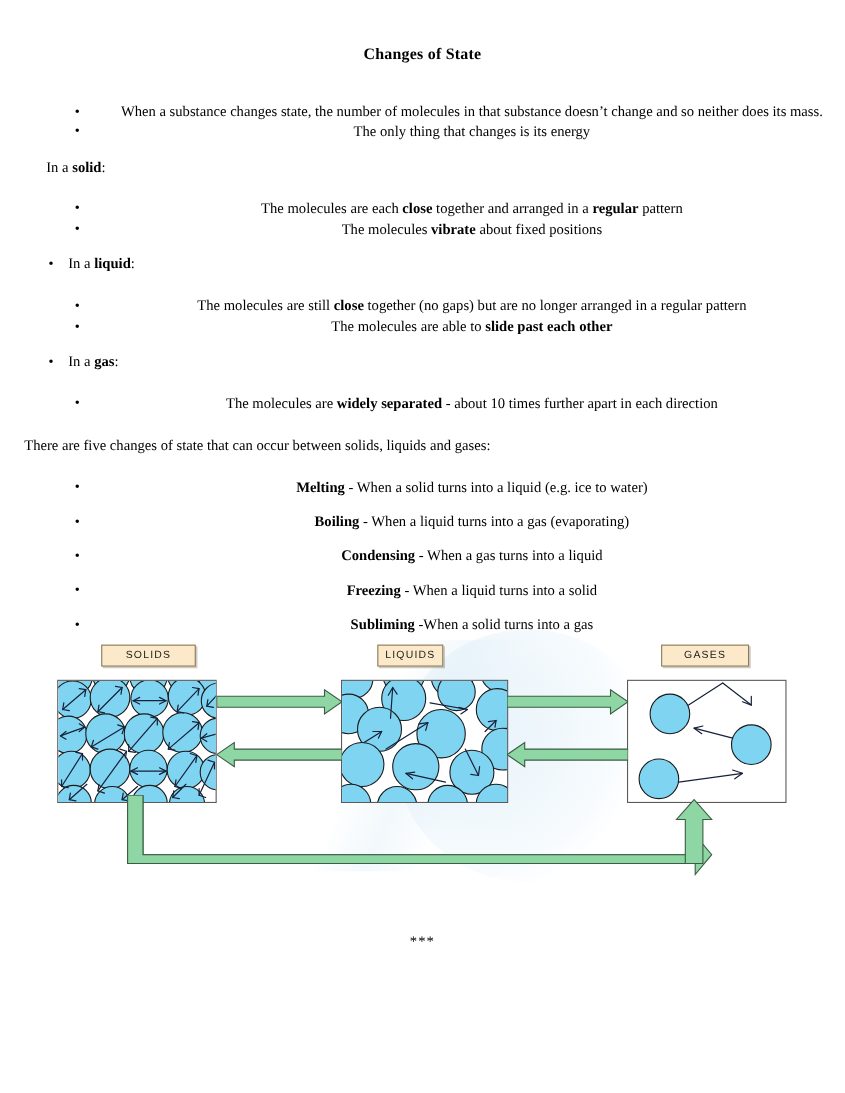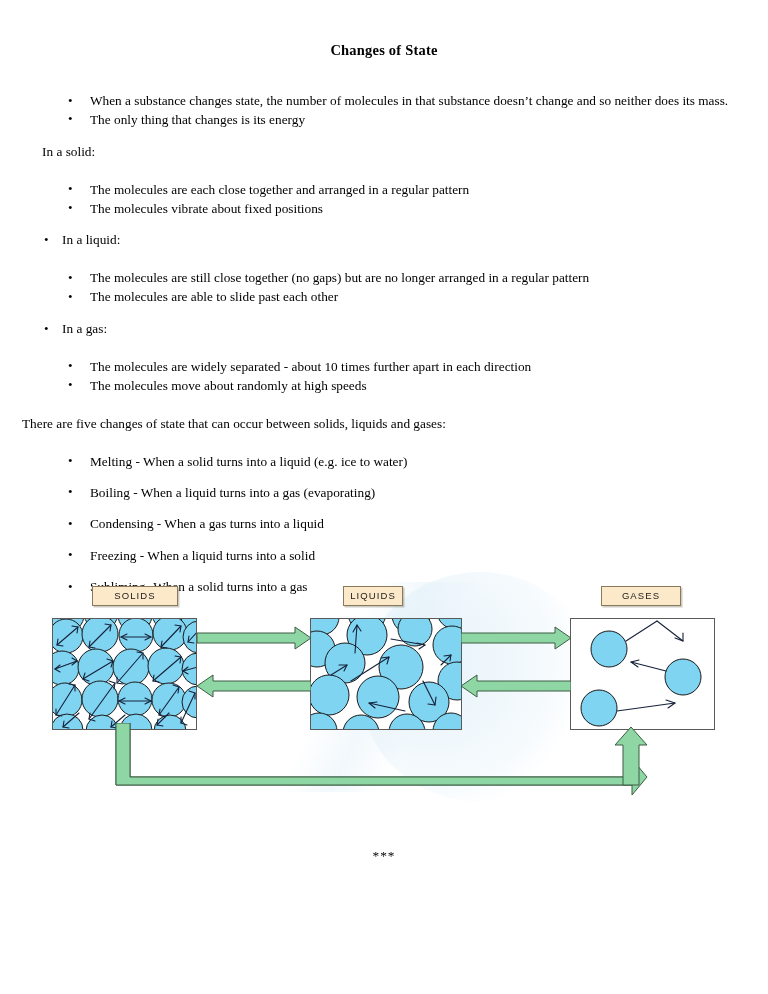--- a/index.html
+++ b/index.html
@@ -62,20 +62,21 @@
     margin: 0;
     padding-left: 0;
     list-style: none;
   }
   ul.bullets > li {
     position: relative;
     padding-left: 90px;
     font-size: 13.3px;
     line-height: 1.42;
     margin: 0;
+    text-align: center;
   }
   ul.bullets > li::before {
     content: "\2022";
     position: absolute;
     left: 68px;
     top: -0.5px;
     font-size: 13px;
   }
 
   
@@ -94,21 +95,21 @@
     font-size: 13px;
   }
   .gap-md { height: 19px; }
 
   
   ul.bullets.spaced > li {
     margin-bottom: 12.5px;
   }
   ul.bullets.spaced > li:last-child { margin-bottom: 0; }
 
-  b { font-weight: normal; }
+  b { font-weight: bold; }
 
   
   .diagram {
     position: absolute;
     left: 0;
     top: 578px;
     width: 768px;
     height: 225px;
     font-family: "Liberation Sans", "DejaVu Sans", sans-serif;
   }
@@ -229,21 +230,20 @@
       <li><span>The molecules are still </span><b>close</b><span> together (no gaps) but are no longer arranged in a regular pattern</span></li>
       <li><span>The molecules are able to </span><b>slide past each other</b></li>
     </ul>
 
     <p class="para para-bullet">
       <span>In a </span><b>gas</b><span>:</span>
     </p>
     <div class="gap-md"></div>
     <ul class="bullets">
       <li><span>The molecules are </span><b>widely separated</b><span> - about 10 times further apart in each direction</span></li>
-      <li><span>The molecules move about </span><b>randomly at high speeds</b></li>
     </ul>
 
     <p class="para" style="padding-left:22px; margin-top:19px !important;">There are five changes of state that can occur between solids, liquids and gases:</p>
 
     <div class="gap-md"></div>
 
     <ul class="bullets spaced">
       <li><b>Melting</b><span> - When a solid turns into a liquid (e.g. ice to water)</span></li>
       <li><b>Boiling</b><span> - When a liquid turns into a gas (evaporating)</span></li>
       <li><b>Condensing</b><span> - When a gas turns into a liquid</span></li>

